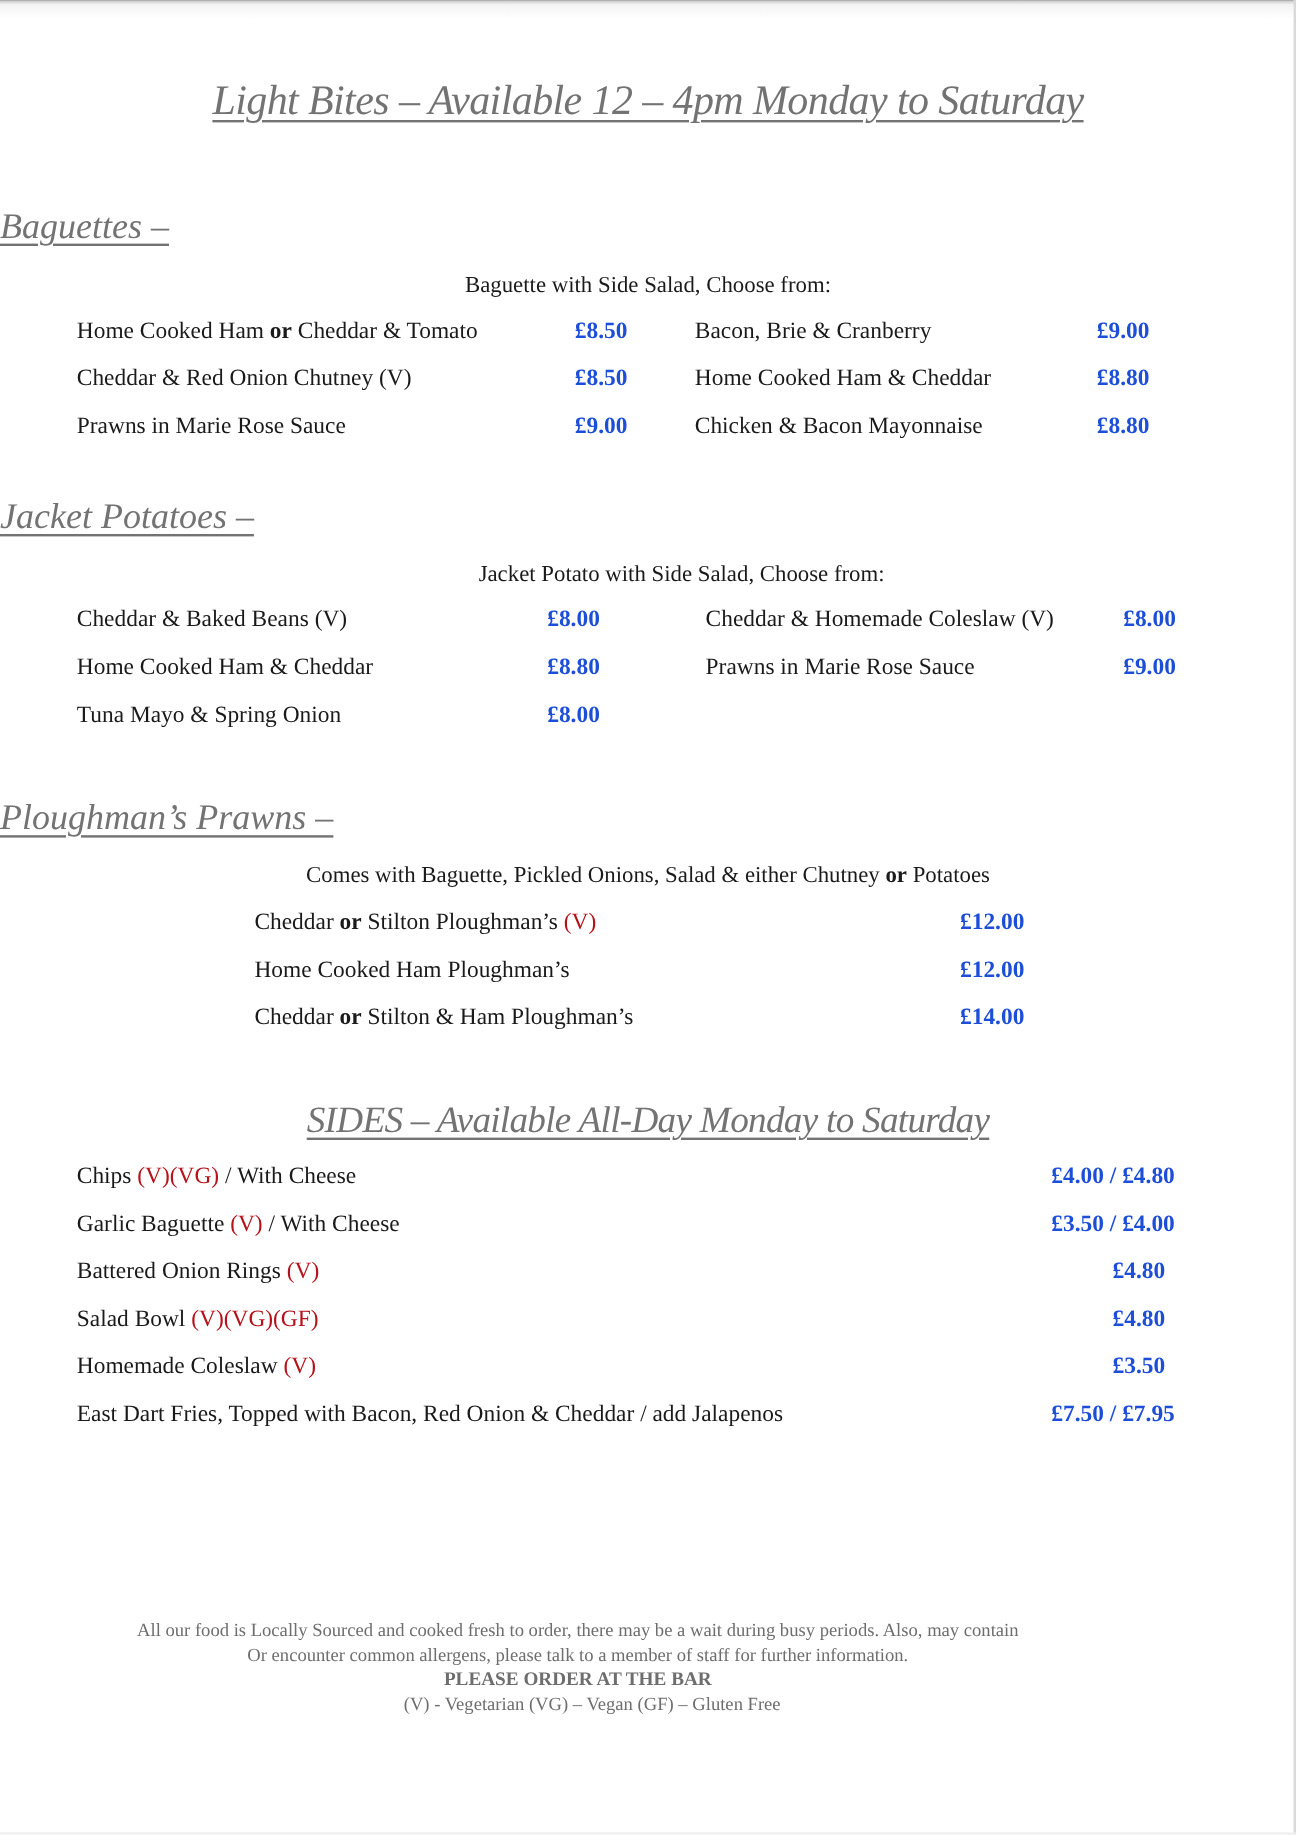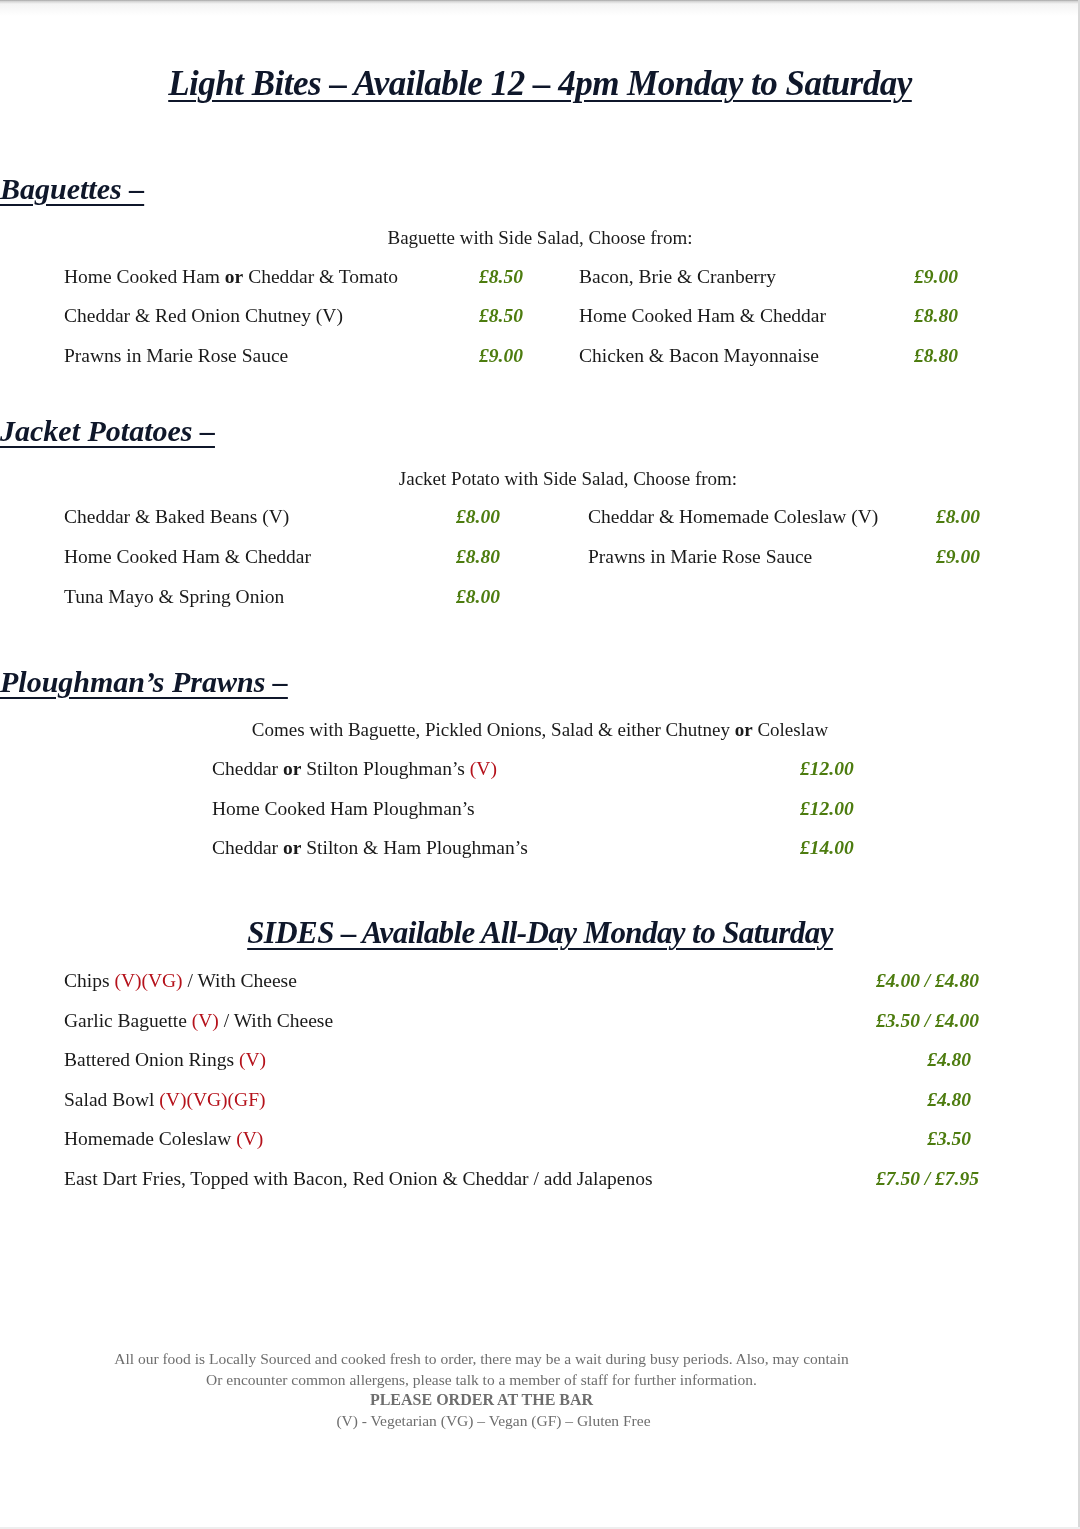--- a/index.html
+++ b/index.html
@@ -7,29 +7,29 @@
     width: 1080px; height: 1529px; background: #ffffff; position: relative; overflow: hidden;
     font-family: "Liberation Serif", "DejaVu Serif", serif; color: #1a1a1a;
   }
   .topbar { position: absolute; left: 0; top: 0; width: 1080px; height: 16px;
     background: linear-gradient(#9a9a9a 0px, #cfcfcf 1px, #f4f4f4 4px, #ffffff 16px); }
   .rightedge { position: absolute; right: 0; top: 0; width: 2px; height: 1529px; background: #d9d9d9; }
   .bottomedge { position: absolute; left: 0; bottom: 0; width: 1080px; height: 2px; background: #eeeeee; }
 
   .abs { position: absolute; white-space: nowrap; }
   .title {
-    color: #0f172a; font-style: italic; font-weight: bold; text-decoration: underline;
+    color: #737373; font-style: italic; font-weight: normal; text-decoration: underline;
     text-decoration-thickness: 2px; text-underline-offset: 5px;
   }
   .main-title { font-size: 35px; left: 0; width: 1080px; text-align: center; top: 64px; letter-spacing: -0.5px; }
   .sec-title { font-size: 30px; left: 0; width: 1080px; }
   .sides-title { font-size: 31px; left: 0; width: 1080px; text-align: center; top: 915px; letter-spacing: -0.6px; }
   .intro { font-size: 19px; left: 0; width: 1080px; text-align: center; }
   .item { font-size: 19.5px; color: #1a1a1a; }
-  .price { font-size: 19.5px; color: #4d7c0f; font-weight: bold; font-style: italic; }
+  .price { font-size: 19.5px; color: #1d4ed8; font-weight: bold; }
   .tag { color: #b5121b; }
   .bold-or { font-weight: bold; }
 
   .footer { position: absolute; left: 0; width: 963px; text-align: center; color: #6e6e6e; font-size: 15.5px; }
   .footer-bold { font-weight: bold; font-size: 16px; }
 </style>
 </head>
 <body>
 
 <div class="topbar"></div>
@@ -71,21 +71,21 @@
 <div class="abs item" style="left:64px; top:586px;">Tuna Mayo &amp; Spring Onion</div>
 <div class="abs price" style="left:456px; top:586px;">£8.00</div>
 
 <div class="abs item" style="left:588px; top:506px;">Cheddar &amp; Homemade Coleslaw (V)</div>
 <div class="abs price" style="left:936px; top:506px;">£8.00</div>
 
 <div class="abs item" style="left:588px; top:546px;">Prawns in Marie Rose Sauce</div>
 <div class="abs price" style="left:936px; top:546px;">£9.00</div>
 
 <div class="abs title sec-title" style="top:665px;">Ploughman’s Prawns –</div>
-<div class="abs intro" style="top:719px;"><span>Comes with Baguette, Pickled Onions, Salad &amp; either Chutney </span><span class="bold-or">or</span><span> Coleslaw</span></div>
+<div class="abs intro" style="top:719px;"><span>Comes with Baguette, Pickled Onions, Salad &amp; either Chutney </span><span class="bold-or">or</span><span> Potatoes</span></div>
 
 <div class="abs item" style="left:212px; top:758px;"><span>Cheddar </span><span class="bold-or">or</span><span> Stilton Ploughman’s </span><span class="tag">(V)</span></div>
 <div class="abs price" style="left:800px; top:758px;">£12.00</div>
 
 <div class="abs item" style="left:212px; top:798px;">Home Cooked Ham Ploughman’s</div>
 <div class="abs price" style="left:800px; top:798px;">£12.00</div>
 
 <div class="abs item" style="left:212px; top:837px;"><span>Cheddar </span><span class="bold-or">or</span><span> Stilton &amp; Ham Ploughman’s</span></div>
 <div class="abs price" style="left:800px; top:837px;">£14.00</div>
 

